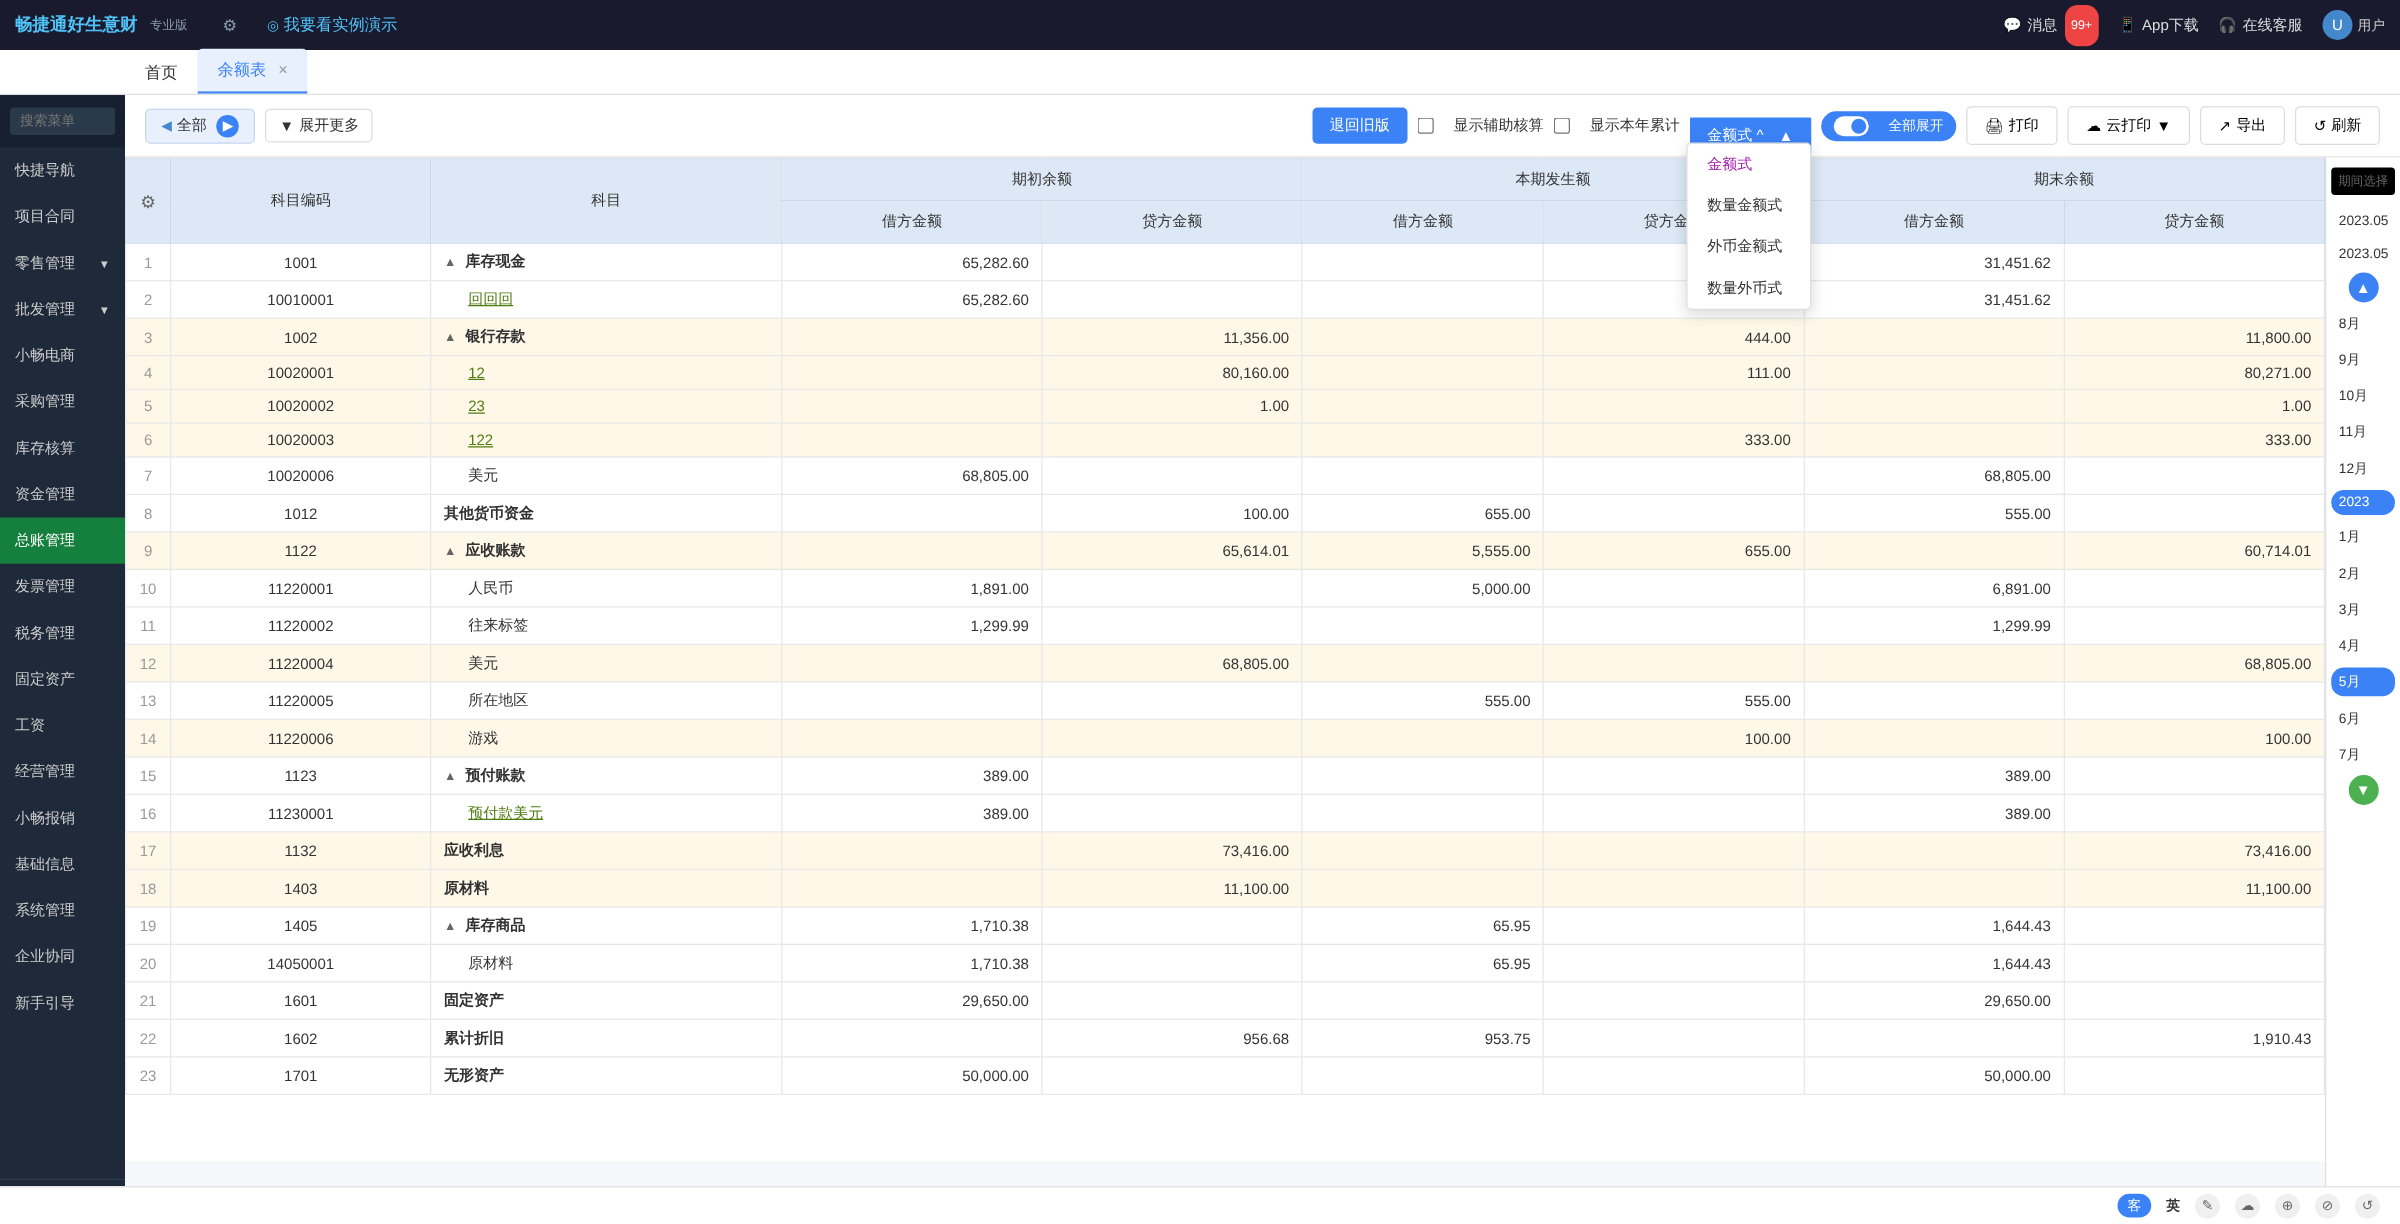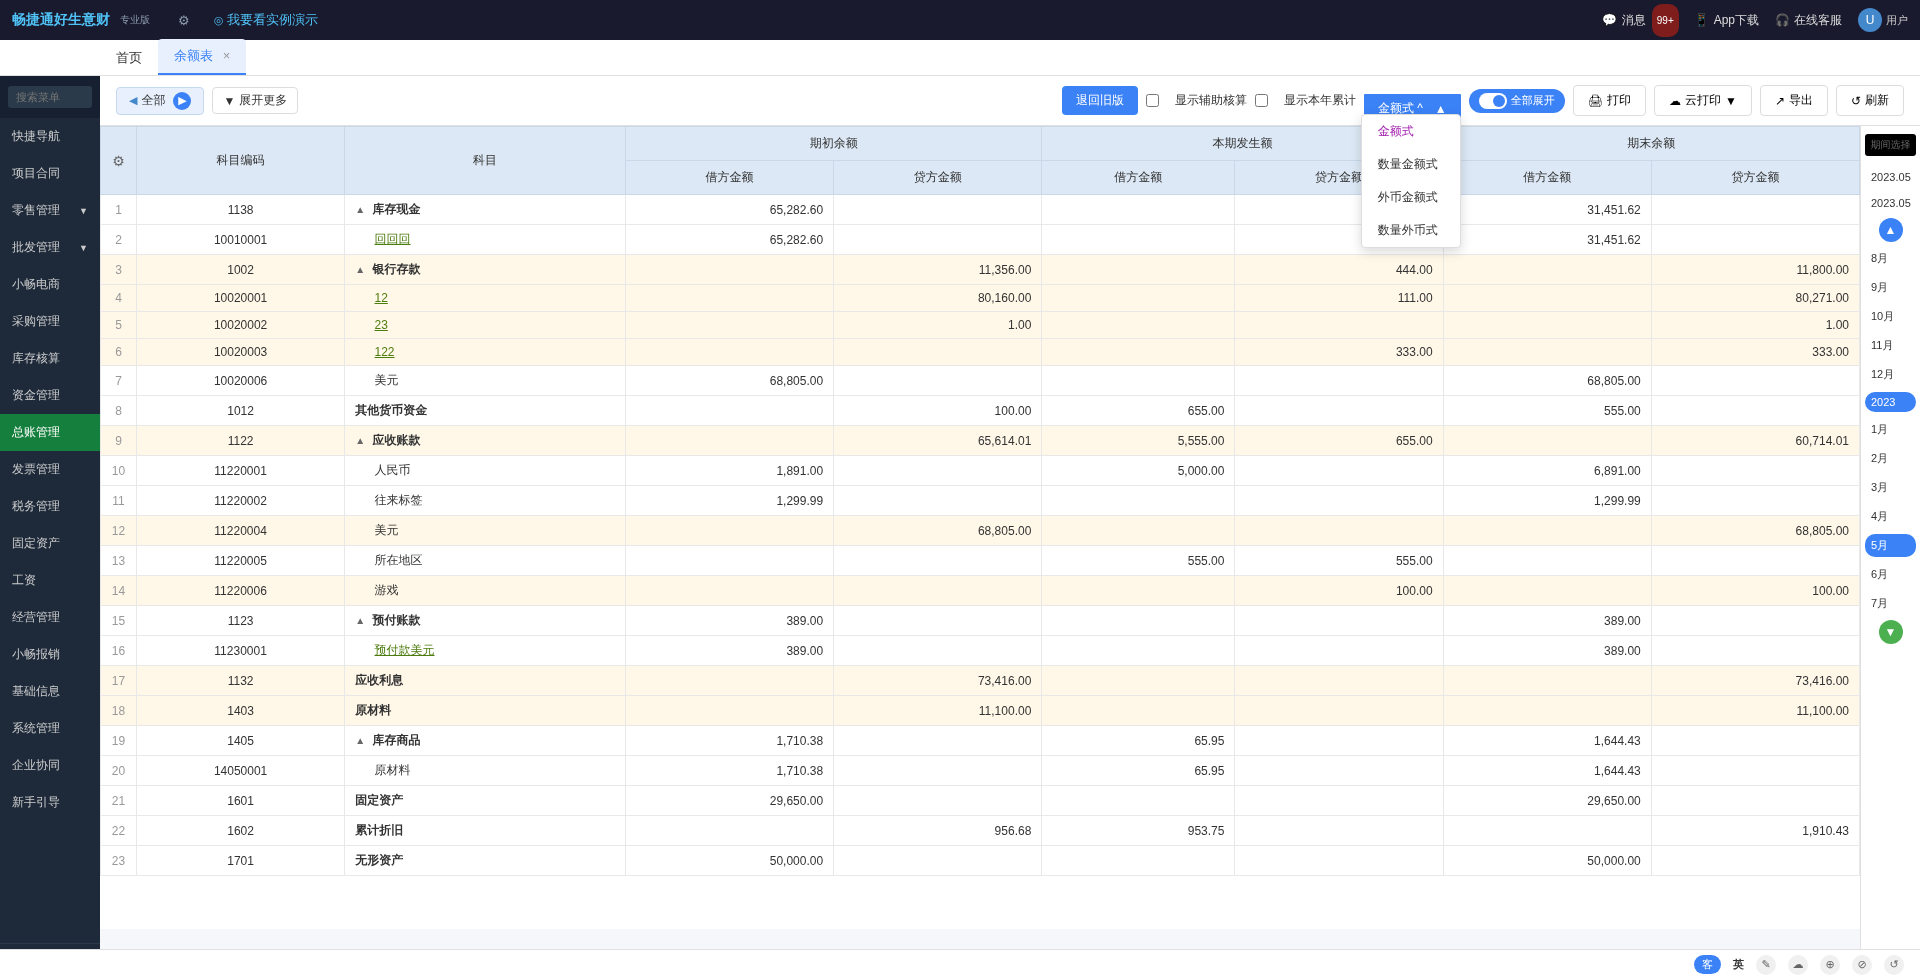--- a/index.html
+++ b/index.html
@@ -3,21 +3,21 @@
   <meta charset="utf-8">
   <style>
     * { margin: 0; padding: 0; box-sizing: border-box; }
     body { font-family: 'Microsoft YaHei', Arial, sans-serif; font-size: 12px; background: #f0f2f5; color: #333; overflow: hidden; width: 1920px; height: 979px; }
 
     
     .topbar { height: 40px; background: #1a1a2e; display: flex; align-items: center; padding: 0 12px; justify-content: space-between; }
     .topbar-left { display: flex; align-items: center; gap: 8px; color: #fff; font-size: 13px; }
     .topbar-logo { color: #4fc3f7; font-size: 14px; font-weight: bold; }
     .topbar-right { display: flex; align-items: center; gap: 16px; color: #ddd; font-size: 12px; }
-    .topbar-right .badge { background: #7f1d1d; color: #fff; border-radius: 10px; padding: 11px 5px; font-size: 10px; margin-left: 2px; }
+    .topbar-right .badge { background: #ef4444; color: #fff; border-radius: 10px; padding: 11px 5px; font-size: 10px; margin-left: 2px; }
     .topbar-right .icon-btn { display: flex; align-items: center; gap: 4px; cursor: pointer; }
 
     
     .tabbar { height: 36px; background: #fff; display: flex; align-items: flex-end; padding: 0 0 0 100px; border-bottom: 1px solid #e0e0e0; }
     .tab { padding: 8px 16px; cursor: pointer; font-size: 13px; color: #666; border-bottom: 2px solid transparent; }
     .tab.active { color: #3b82f6; border-bottom: 2px solid #3b82f6; background: #e8f0fe; border-radius: 4px 4px 0 0; }
     .tab .close { margin-left: 6px; color: #999; }
 
     
     .main-layout { display: flex; height: calc(979px - 40px - 36px); }
@@ -35,21 +35,21 @@
     .content { flex: 1; background: #f5f7fa; overflow: hidden; position: relative; }
 
     
     .toolbar { height: 50px; background: #fff; display: flex; align-items: center; padding: 0 16px; gap: 8px; border-bottom: 1px solid #e0e0e0; }
     .toolbar-back { display: flex; align-items: center; gap: 4px; background: #e8f0fe; border: 1px solid #c5d8f0; border-radius: 4px; padding: 4px 12px; cursor: pointer; }
     .toolbar-expand { display: flex; align-items: center; gap: 4px; border: 1px solid #ddd; border-radius: 4px; padding: 4px 10px; cursor: pointer; background: #fff; }
     .toolbar-spacer { flex: 1; }
     .btn-primary { background: #3b82f6; color: #fff; border: none; border-radius: 4px; padding: 6px 14px; cursor: pointer; font-size: 12px; }
     .btn-outline { border: 1px solid #ddd; background: #fff; border-radius: 4px; padding: 6px 14px; cursor: pointer; font-size: 12px; display: flex; align-items: center; gap: 4px; }
     .btn-dropdown { background: #3b82f6; color: #fff; border: none; border-radius: 1px; padding: 6px 14px; cursor: pointer; font-size: 12px; display: flex; align-items: center; gap: 12px; position: relative; margin-top: 16px; }
-    .toggle-all { display: flex; align-items: center; gap: 4px; background: #3b82f6; border-radius: 12px; padding: 4px 10px; cursor: pointer; color: #fff; font-size: 11px; }
+    .toggle-all { display: flex; align-items: center; gap: 16px; background: #3b82f6; border-radius: 12px; padding: 4px 10px; cursor: pointer; color: #fff; font-size: 11px; }
     .toggle-switch { width: 28px; height: 16px; background: #fff; border-radius: 8px; position: relative; }
     .toggle-switch::after { content: ''; position: absolute; width: 12px; height: 12px; background: #3b82f6; border-radius: 50%; top: 2px; right: 2px; }
     .checkbox-label { display: flex; align-items: center; gap: 16px; font-size: 12px; cursor: pointer; }
     .checkbox-label input { cursor: pointer; }
 
     
     .table-container { height: calc(100% - 50px); overflow: auto; background: #fff; }
 
     table { width: 100%; border-collapse: collapse; font-size: 12px; }
     thead { background: #dce8f5; position: sticky; top: 0; z-index: 10; }
@@ -281,21 +281,21 @@
               <th>贷方金额</th>
               <th>借方金额</th>
               <th>贷方金额</th>
               <th>借方金额</th>
               <th>贷方金额</th>
             </tr>
           </thead>
           <tbody id="table-body">
           <tr>
       <td class="row-num td-center">1</td>
-      <td class="td-center">1138</td>
+      <td class="td-center">1001</td>
       <td>
         
         <span class="triangle">▲</span>
         <strong>库存现金</strong>
       </td>
       <td class="td-right">65,282.60</td>
       <td class="td-right"></td>
       <td class="td-right"></td>
       <td class="td-right">33,830.98</td>
       <td class="td-right">31,451.62</td>

